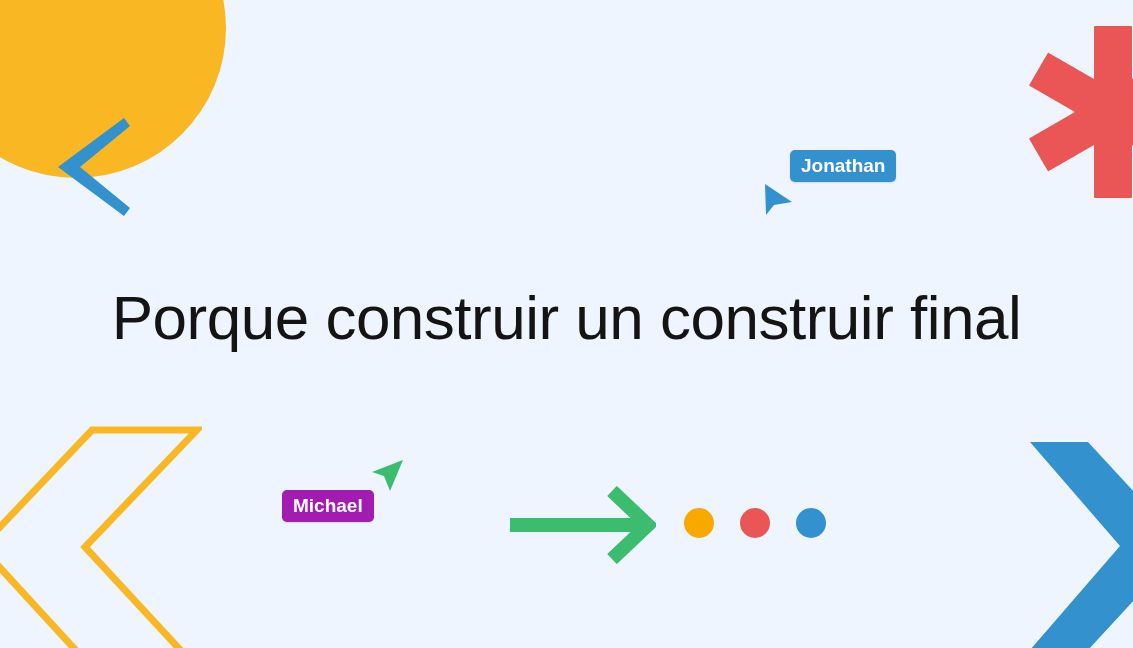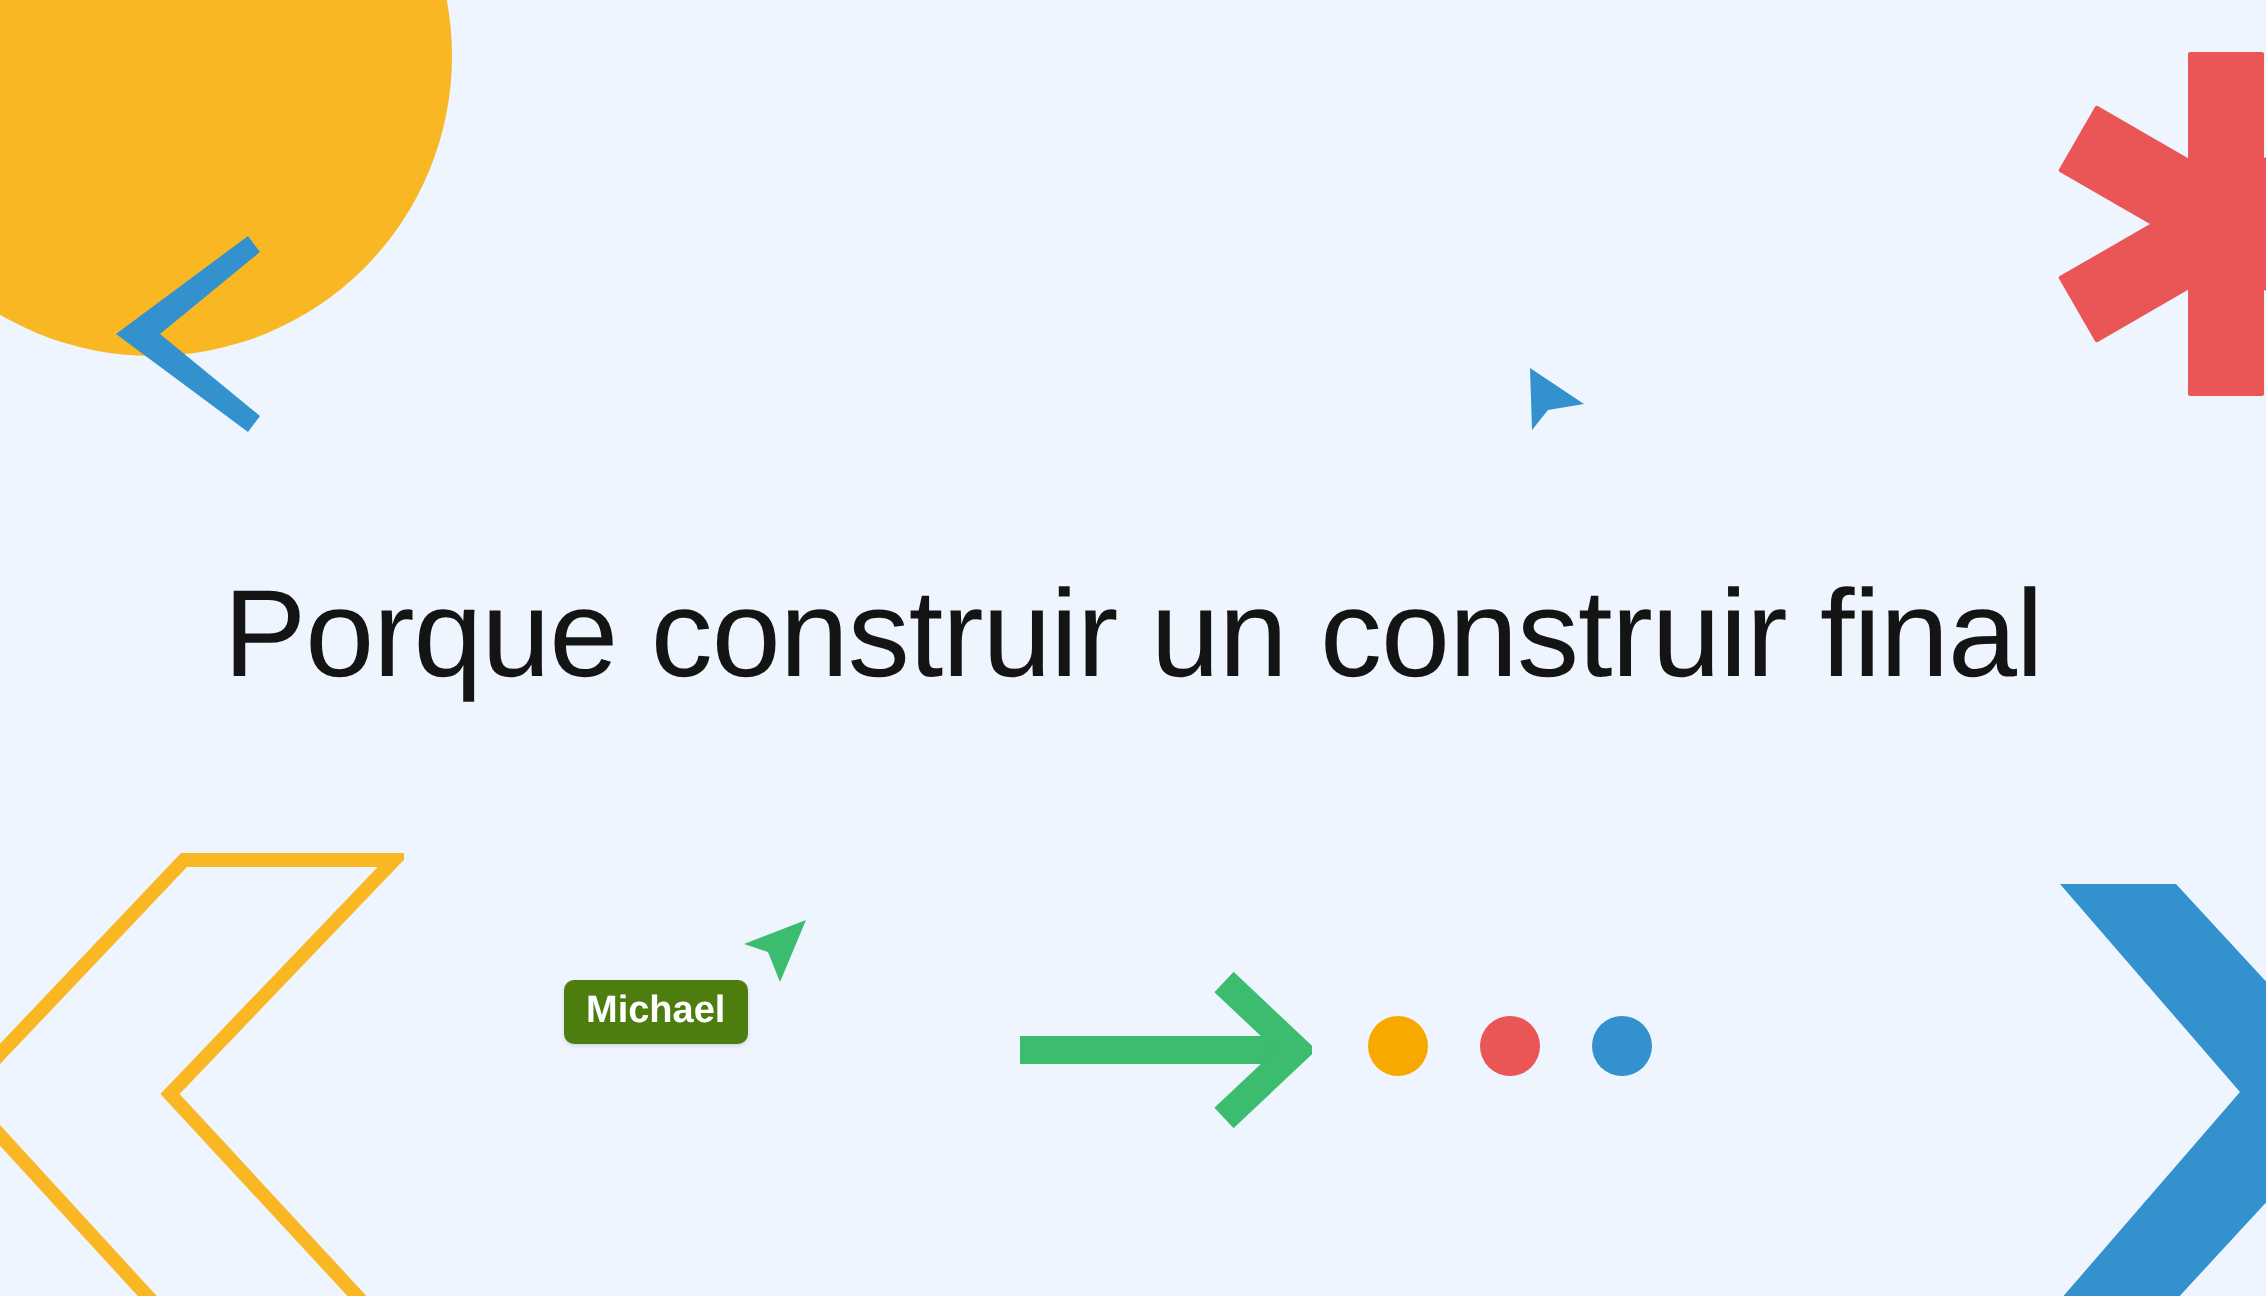--- a/index.html
+++ b/index.html
@@ -108,21 +108,21 @@
     white-space: nowrap;
     box-shadow: 0 1px 2px rgba(0,0,0,0.12);
     line-height: 1;
   }
 
   #cursor-jonathan { left: 762px; top: 150px; width: 160px; height: 72px; }
   #cursor-jonathan .cursor-badge { left: 28px; top: 0px; background: #3391ce; }
   #cursor-jonathan .cursor-pointer { position: absolute; left: 0px; top: 32px; width: 36px; height: 36px; }
 
   #cursor-michael { left: 282px; top: 458px; width: 135px; height: 74px; }
-  #cursor-michael .cursor-badge { left: 0px; top: 32px; background: #4d7c0f; }
+  #cursor-michael .cursor-badge { left: 0px; top: 32px; background: #a21caf; }
   #cursor-michael .cursor-pointer { position: absolute; left: 88px; top: 0px; width: 36px; height: 36px; }
 </style>
 </head>
 <body>
 
 <div class="slide">
 
   <div class="shape" id="yellow-circle"></div>
 
   <div class="shape" id="blue-chevron-small">
@@ -167,20 +167,21 @@
   <div class="dot" id="dot-blue"></div>
 
   <div id="page-title">Porque construir un construir final</div>
 
   <div class="cursor-group" id="cursor-jonathan">
     <div class="cursor-pointer">
       <svg width="36" height="36" viewBox="0 0 36 36" xmlns="http://www.w3.org/2000/svg">
         <path d="M3 2 L4 33 L12 23 L30 20 Z" fill="#3391ce"></path>
       </svg>
     </div>
+    <div class="cursor-badge">Jonathan</div>
   </div>
 
   <div class="cursor-group" id="cursor-michael">
     <div class="cursor-pointer">
       <svg width="36" height="36" viewBox="0 0 36 36" xmlns="http://www.w3.org/2000/svg">
         <path d="M33 2 L2 14 L14 18 L20 33 Z" fill="#3cbc6e"></path>
       </svg>
     </div>
     <div class="cursor-badge">Michael</div>
   </div>

